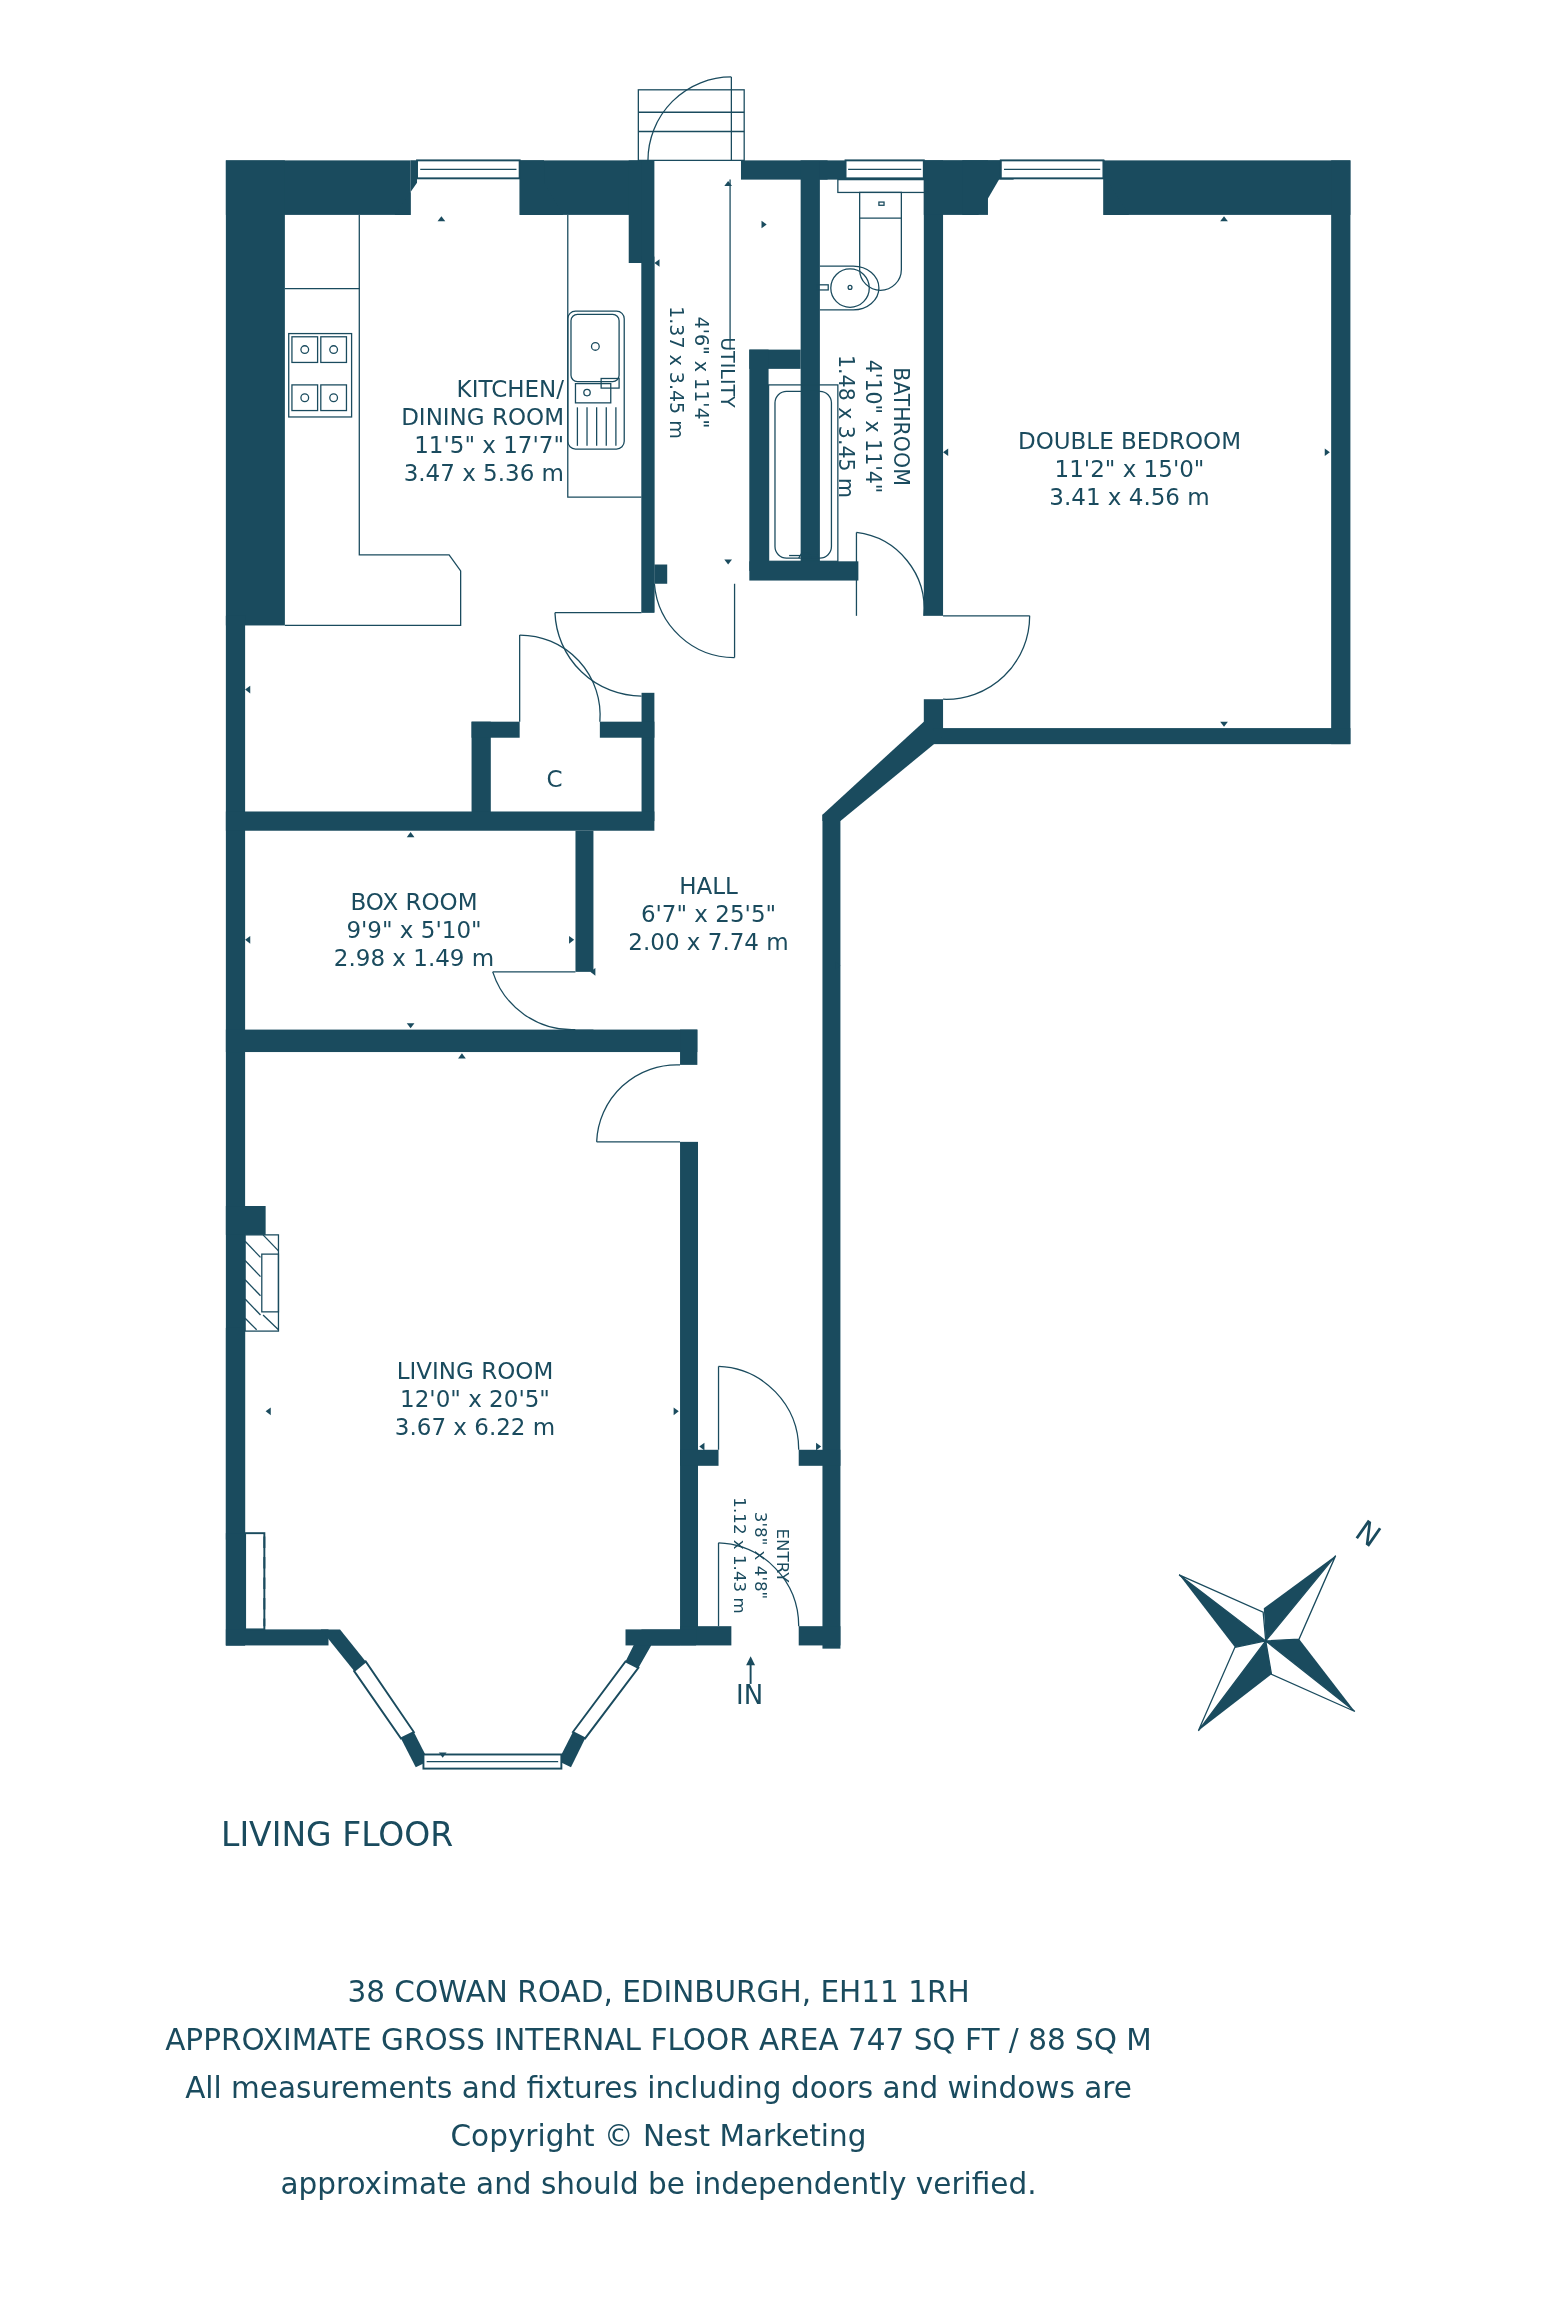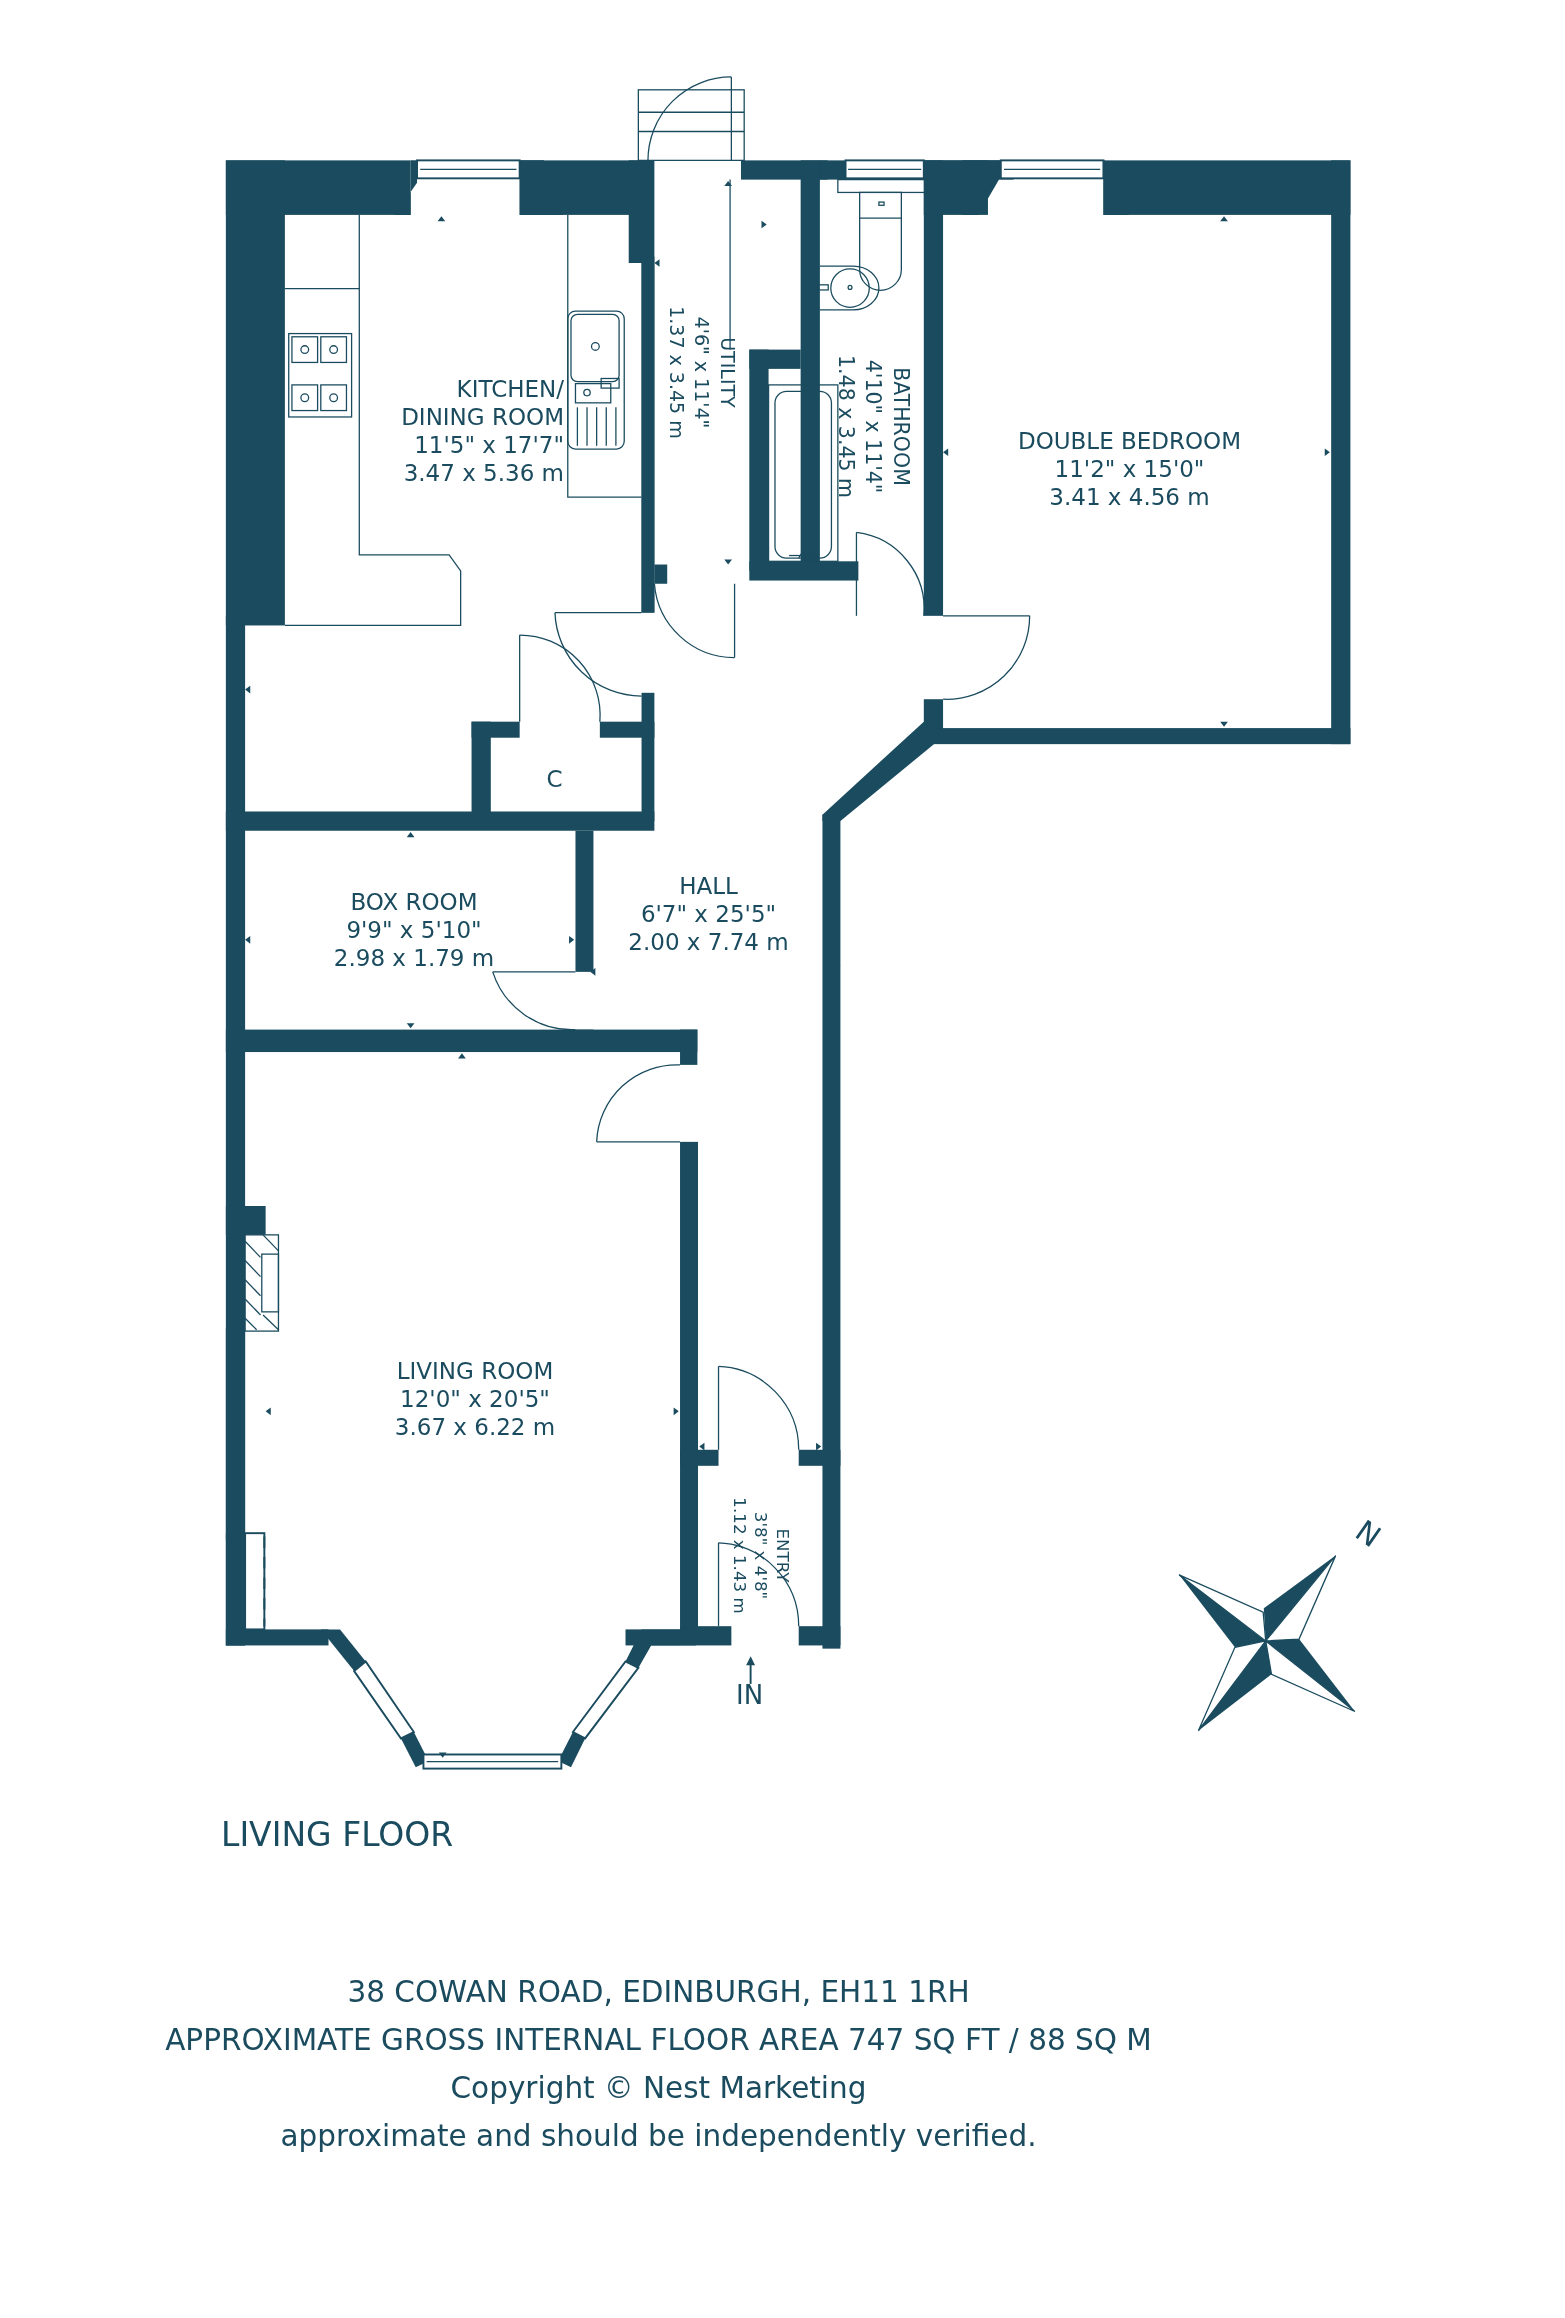--- a/index.html
+++ b/index.html
@@ -316,21 +316,21 @@
   <span class="mm">3.41 x 4.56 m</span>
 </div>
 
 <div class="room-label" style="left:532px; top:765px; width:45px; font-size:23px;">
   <span class="nm">C</span>
 </div>
 
 <div class="room-label" style="left:308px; top:888px; width:212px; font-size:23px;">
   <span class="nm">BOX ROOM</span>
   <span class="im">9'9" x 5'10"</span>
-  <span class="mm">2.98 x 1.79 m</span>
+  <span class="mm">2.98 x 1.49 m</span>
 </div>
 
 <div class="room-label" style="left:609px; top:872px; width:199px; font-size:23px;">
   <span class="nm">HALL</span>
   <span class="im">6'7" x 25'5"</span>
   <span class="mm">2.00 x 7.74 m</span>
 </div>
 
 <div class="room-label" style="left:366px; top:1357px; width:218px; font-size:23px;">
   <span class="nm">LIVING ROOM</span>
@@ -345,16 +345,17 @@
 </div>
 
 <div class="in-label">IN</div>
 <div class="compass-n">N</div>
 
 <div class="floor-title">LIVING FLOOR</div>
 
 <div class="footer">
   <div>38 COWAN ROAD, EDINBURGH, EH11 1RH</div>
   <div>APPROXIMATE GROSS INTERNAL FLOOR AREA 747 SQ FT / 88 SQ M</div>
+  <div>All measurements and fixtures including doors and windows are</div>
   <div>Copyright © Nest Marketing</div>
   <div>approximate and should be independently verified.</div>
 </div>
 
 
 </body></html>

